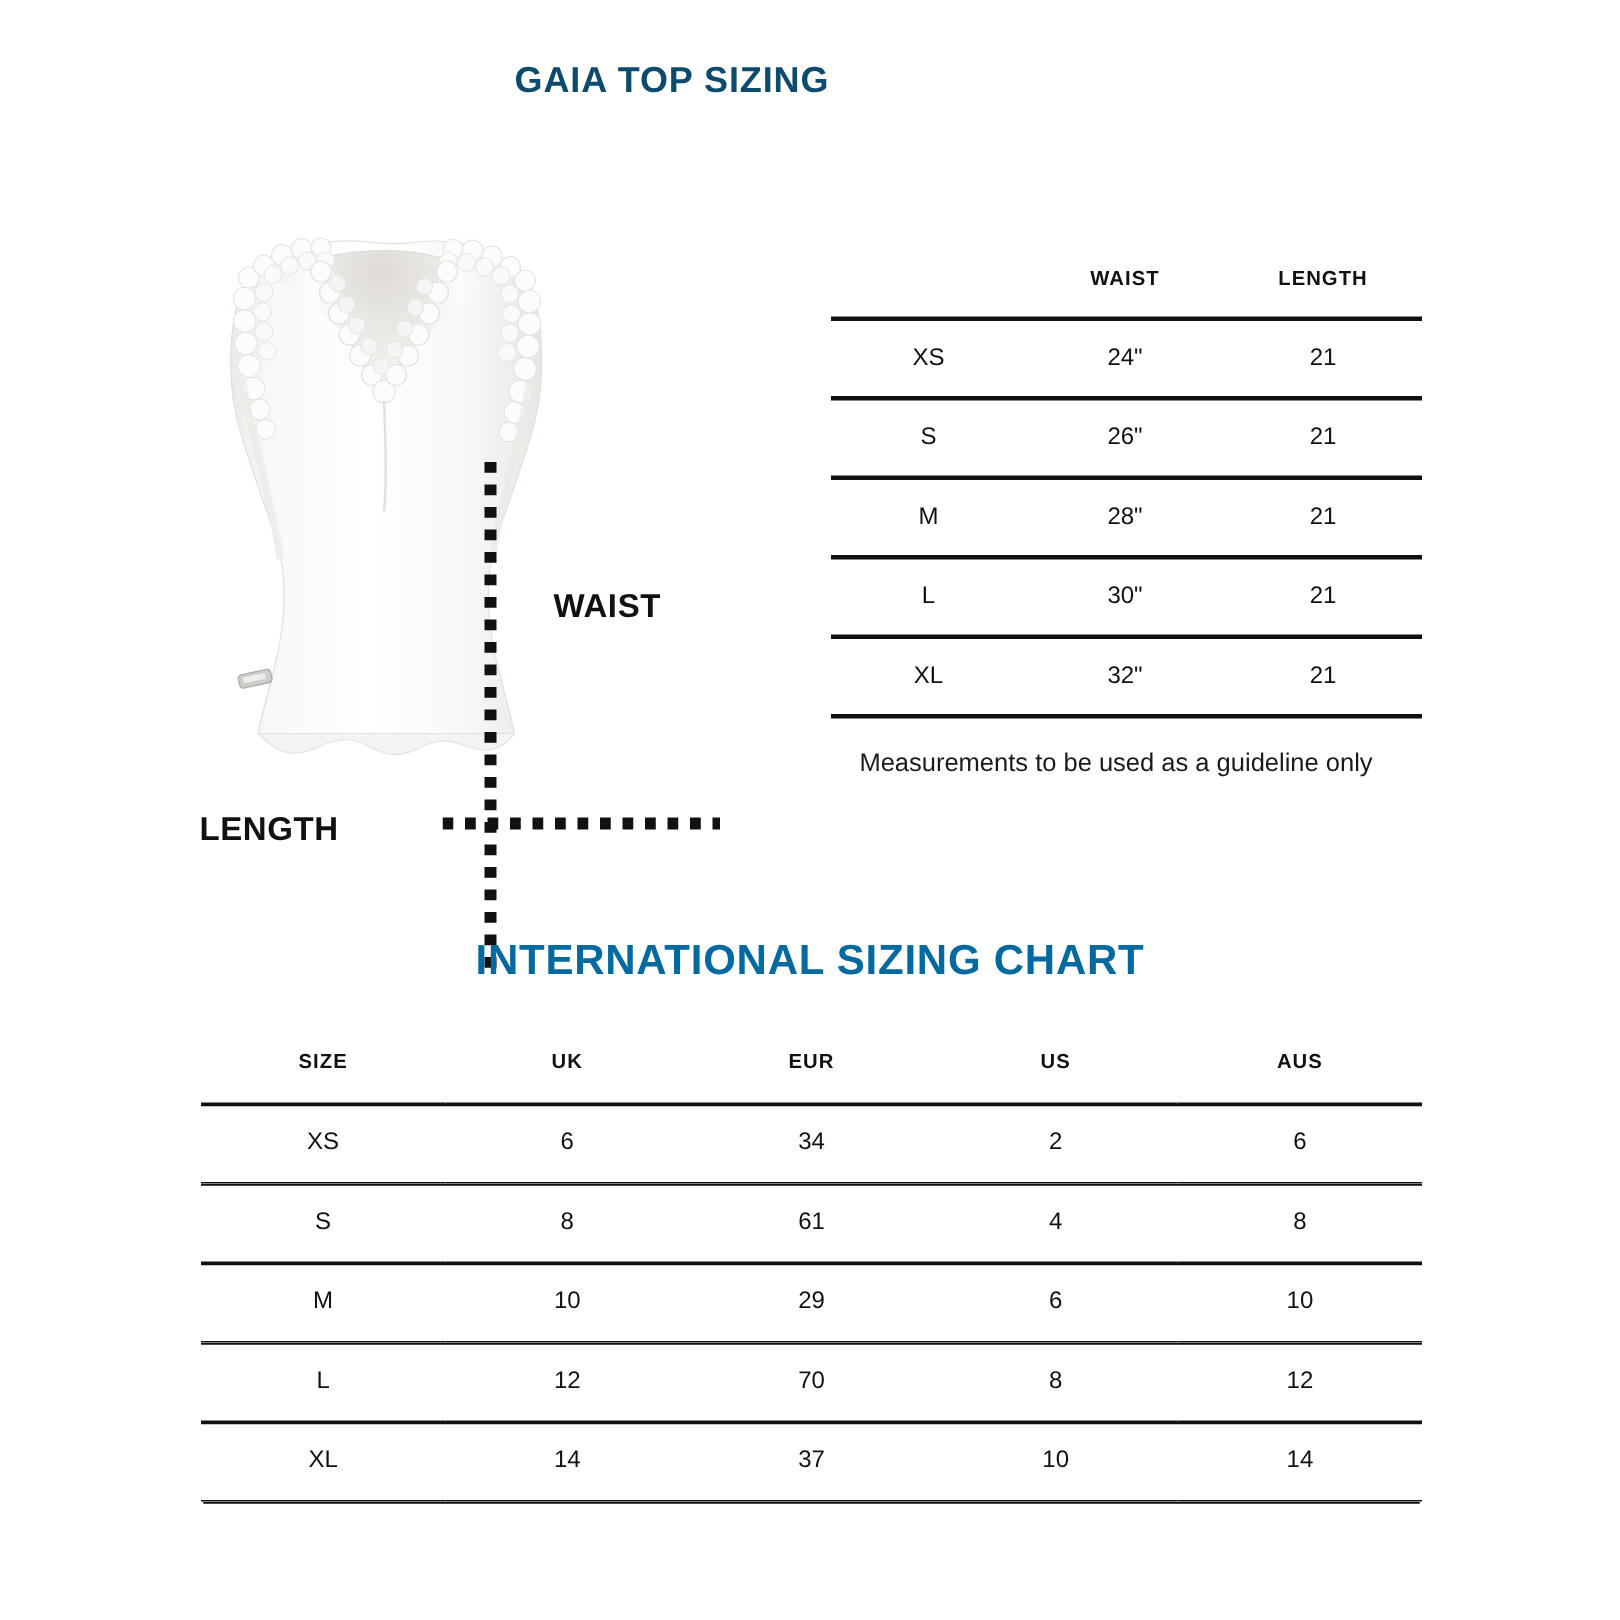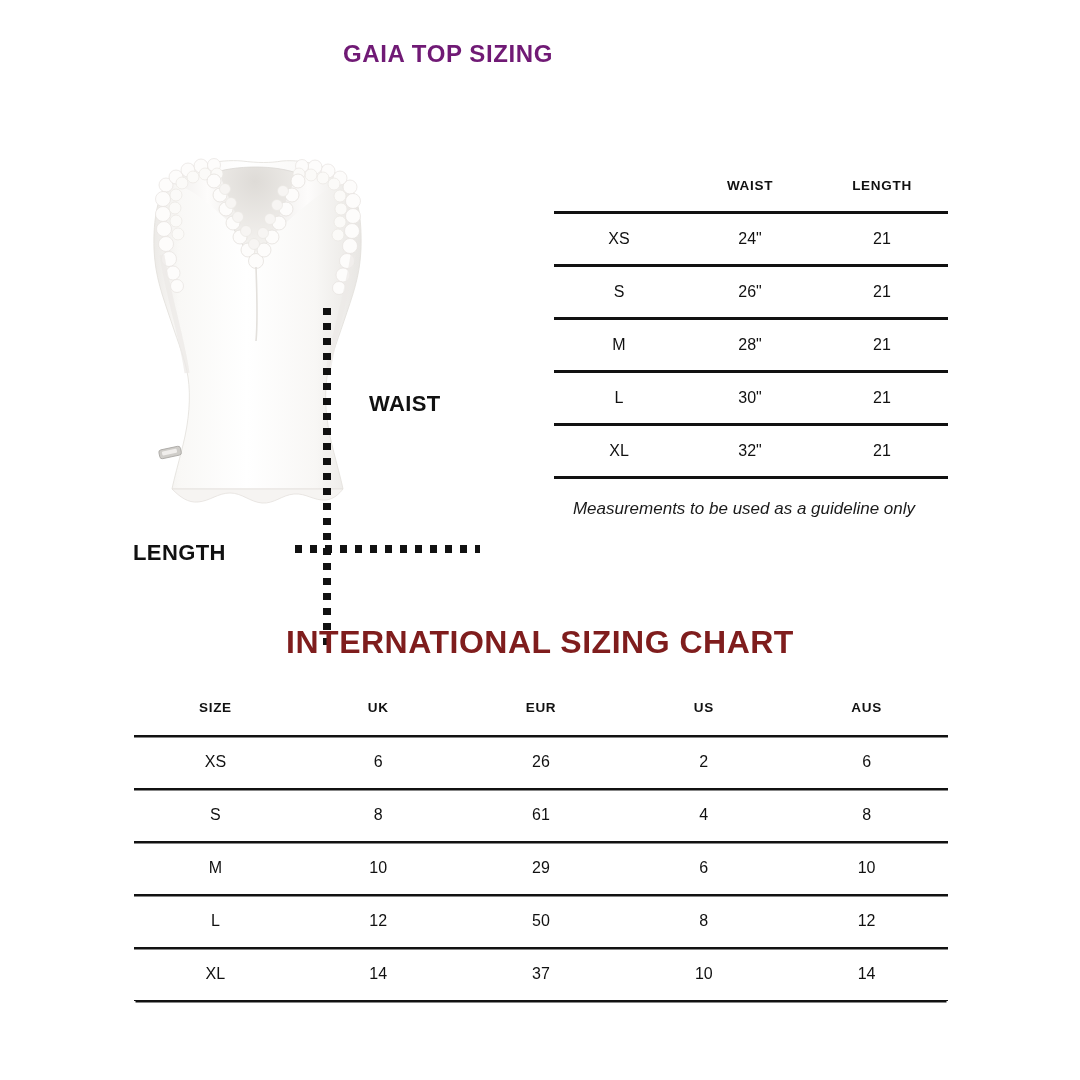--- a/index.html
+++ b/index.html
@@ -19,32 +19,32 @@
   
   .main-title {
     position: absolute;
     left: 0;
     top: 40px;
     width: 896px;
     text-align: center;
     font-size: 24px;
     font-weight: bold;
     letter-spacing: 0.6px;
-    color: #701a75;
+    color: #0c4a6e;
   }
   .section-title {
     position: absolute;
     left: 0;
     top: 624px;
     width: 1080px;
     text-align: center;
-    font-size: 32px;
+    font-size: 28px;
     font-weight: bold;
     letter-spacing: 0.5px;
-    color: #7f1d1d;
+    color: #0369a1;
   }
 
   
   .garment-wrap {
     position: absolute;
     left: 130px;
     top: 145px;
     width: 255px;
     height: 375px;
   }
@@ -128,21 +128,20 @@
   }
 
   .guideline-note {
     position: absolute;
     left: 524px;
     top: 499px;
     width: 440px;
     text-align: center;
     font-size: 17px;
     color: #1a1a1a;
-    font-style: italic;
   }
 
   
   .intl-table {
     position: absolute;
     left: 134px;
     top: 700px;
     width: 814px;
     border-collapse: collapse;
     font-size: 15px;
@@ -382,42 +381,42 @@
       <th>UK</th>
       <th>EUR</th>
       <th>US</th>
       <th>AUS</th>
     </tr>
   </thead>
   <tbody>
     <tr>
       <td>XS</td>
       <td>6</td>
-      <td>26</td>
+      <td>34</td>
       <td>2</td>
       <td>6</td>
     </tr>
     <tr>
       <td>S</td>
       <td>8</td>
       <td>61</td>
       <td>4</td>
       <td>8</td>
     </tr>
     <tr>
       <td>M</td>
       <td>10</td>
       <td>29</td>
       <td>6</td>
       <td>10</td>
     </tr>
     <tr>
       <td>L</td>
       <td>12</td>
-      <td>50</td>
+      <td>70</td>
       <td>8</td>
       <td>12</td>
     </tr>
     <tr>
       <td>XL</td>
       <td>14</td>
       <td>37</td>
       <td>10</td>
       <td>14</td>
     </tr>

